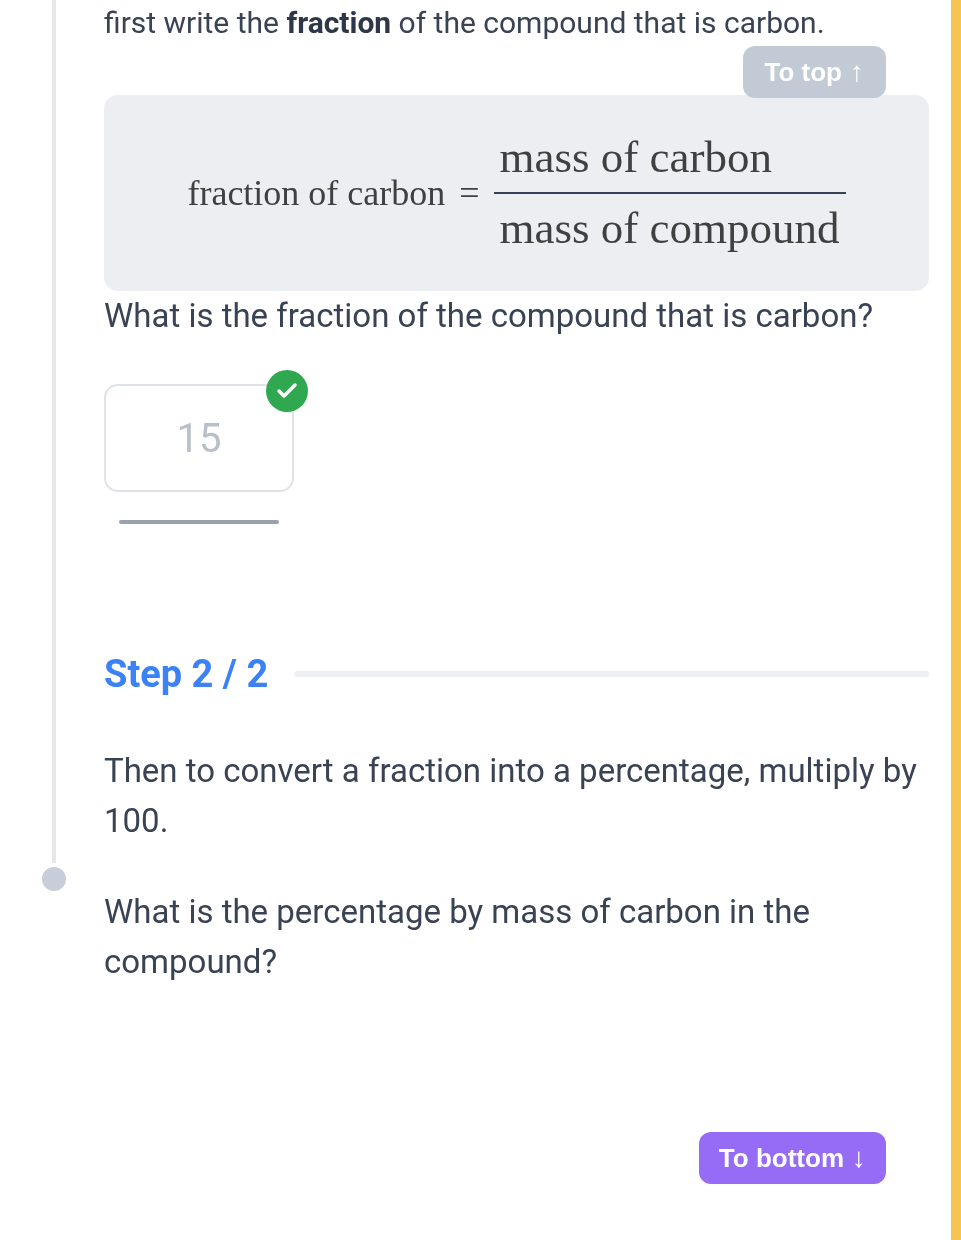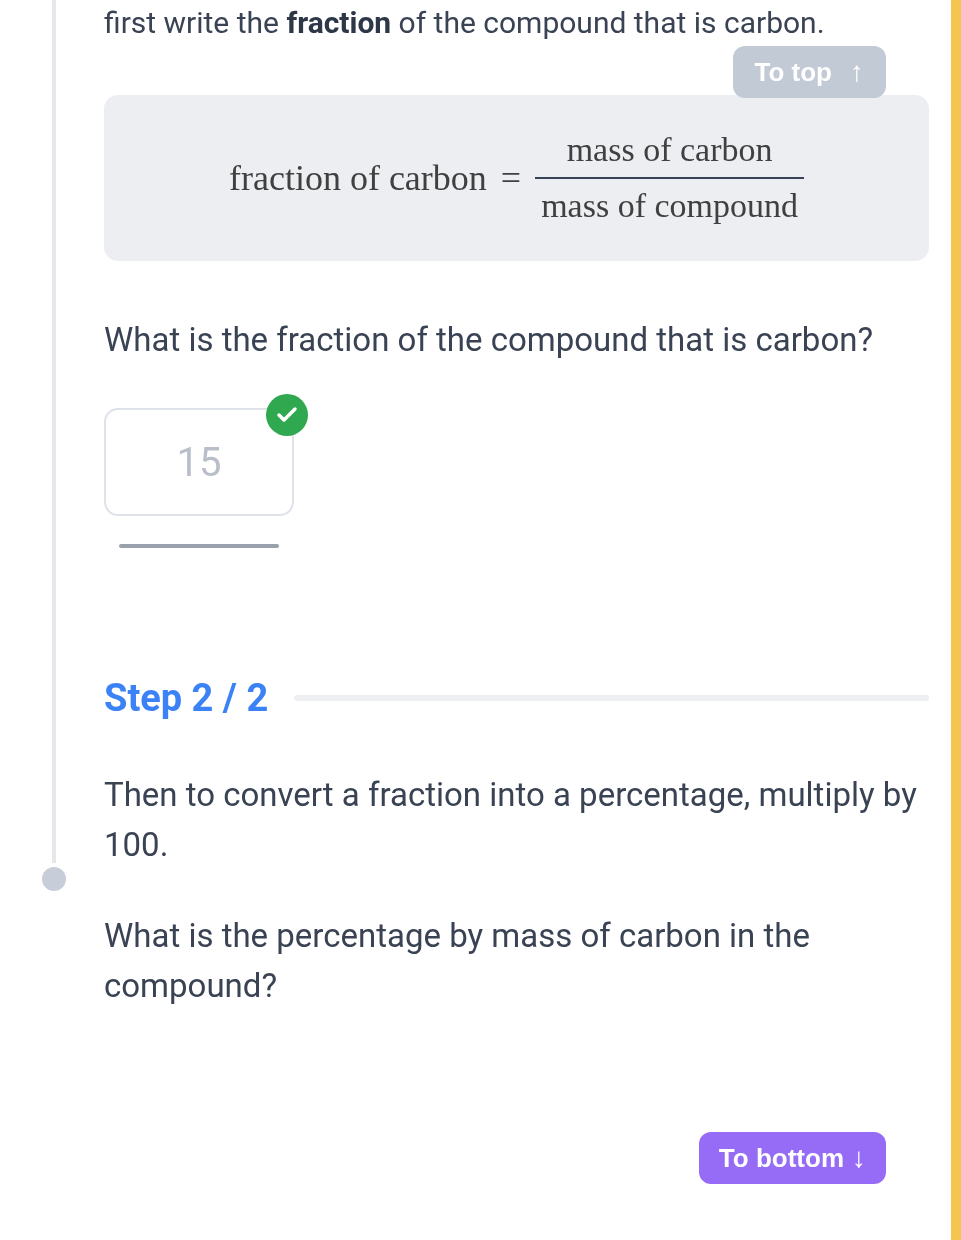--- a/index.html
+++ b/index.html
@@ -63,21 +63,21 @@
       background: #c2cad6;
       color: #ffffff;
       border: none;
       border-radius: 12px;
       padding: 10px 22px;
       font-size: 26px;
       font-weight: 600;
       cursor: pointer;
       display: flex;
       align-items: center;
-      gap: 18px;
+      gap: 8px;
     }
     .to-top-btn .arrow {
       font-size: 28px;
       font-weight: 700;
     }
     .formula-box {
       background: #eceef1;
       border-radius: 14px;
       padding: 32px 36px;
       margin-top: 50px;
@@ -90,40 +90,39 @@
     .formula-left {
       font-size: 36px;
     }
     .formula-eq {
       font-size: 36px;
       margin: 0 14px;
     }
     .formula-frac {
       display: inline-flex;
       flex-direction: column;
-      align-items: center;
-      font-size: 34px;
+      align-items: flex-start;
+      font-size: 45px;
       line-height: 1.35;
     }
     .formula-frac .num {
       padding: 0 6px 4px 6px;
     }
     .formula-frac .divider {
       width: 100%;
       height: 2px;
       background: #374258;
     }
     .formula-frac .den {
       padding: 4px 6px 0 6px;
     }
     .question-text {
       font-size: 33px;
       color: #3a4354;
       line-height: 1.5;
-      margin-top: 54px;
     }
     .fraction-inputs {
       margin-top: 44px;
       width: 190px;
     }
     .input-wrapper {
       position: relative;
       width: 190px;
     }
     .answer-input {

